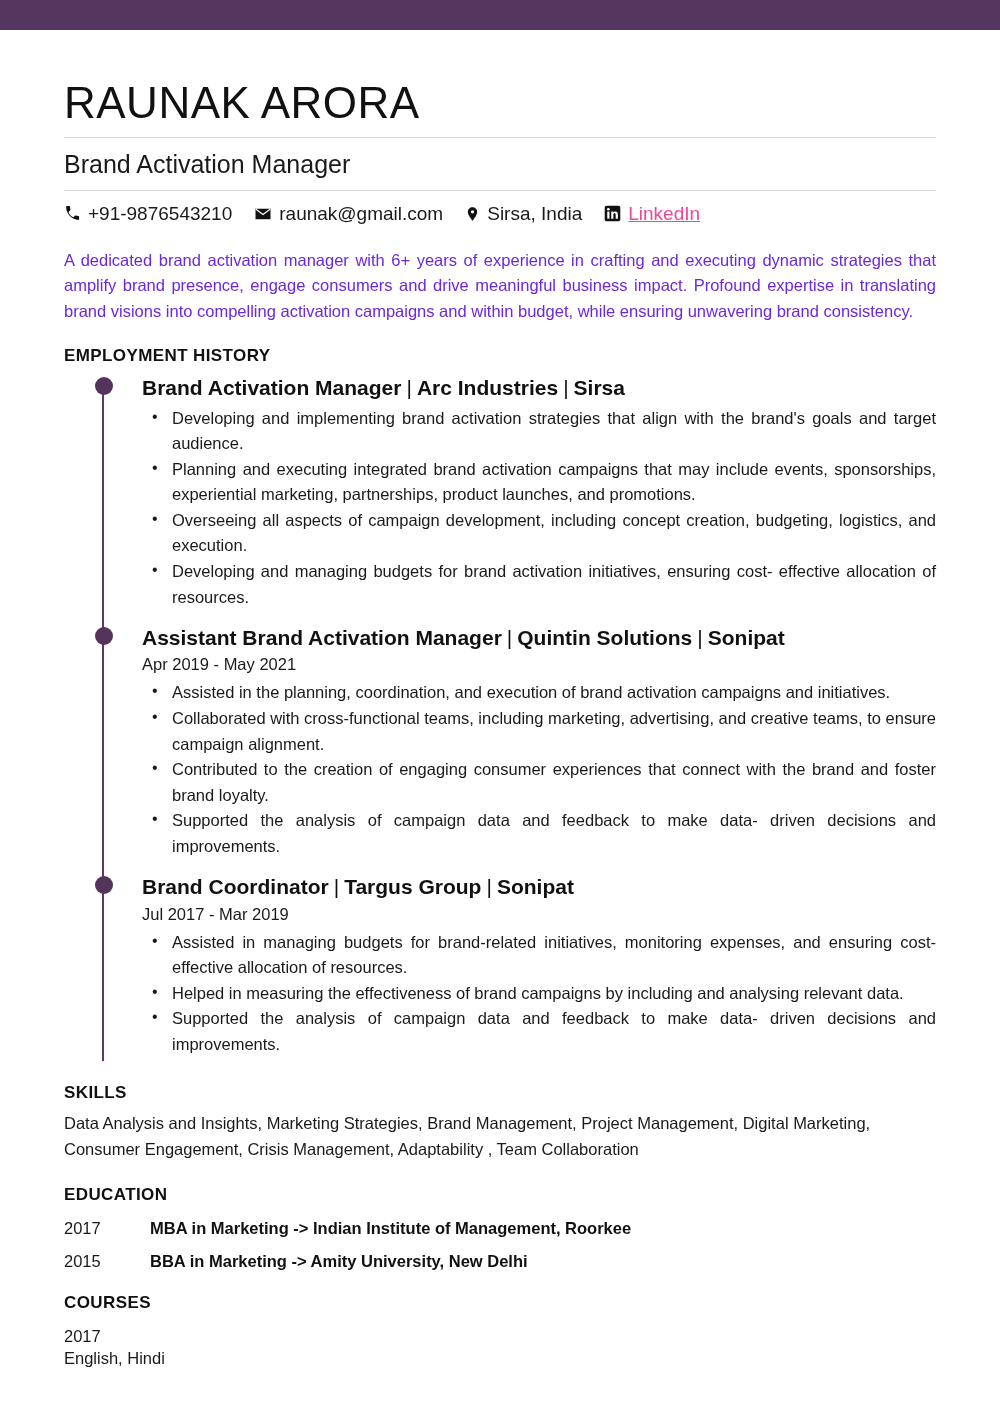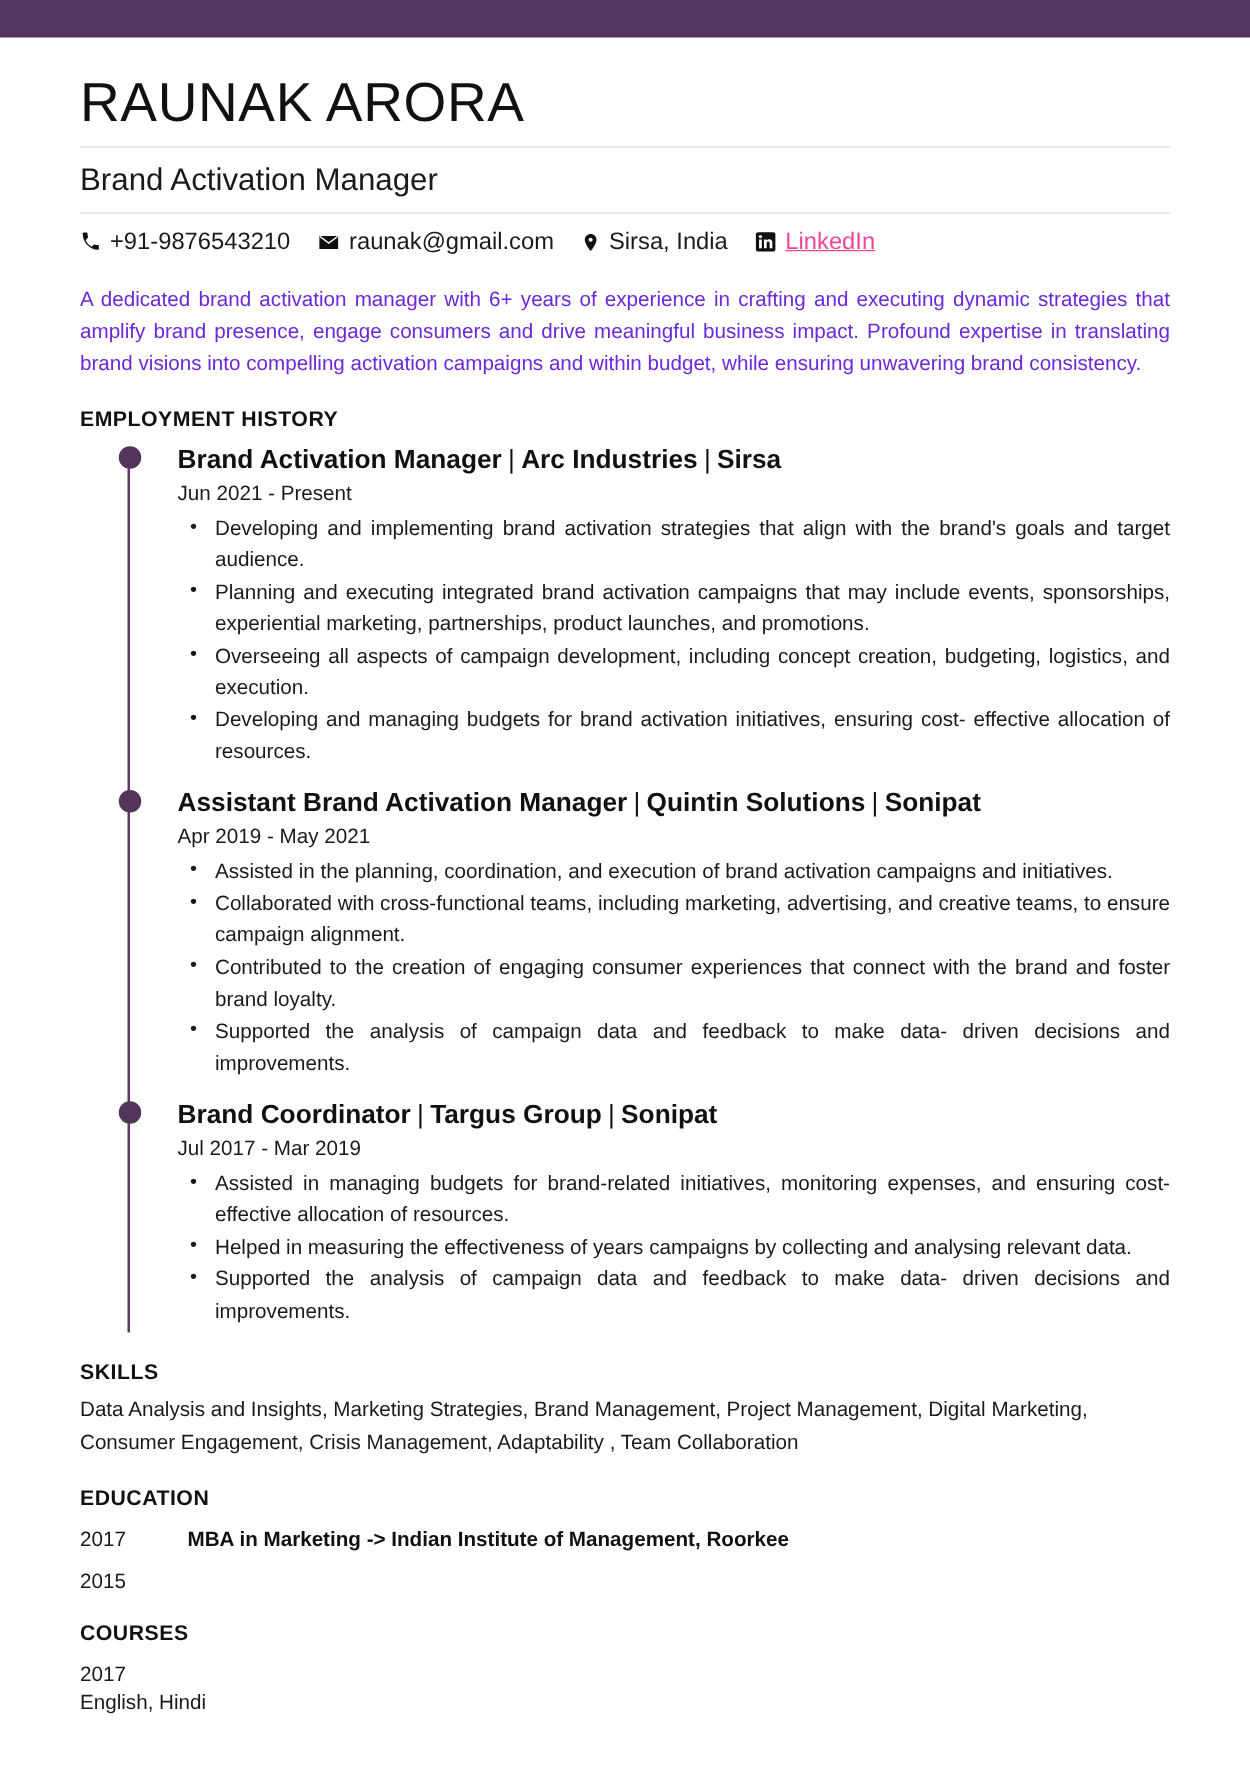--- a/index.html
+++ b/index.html
@@ -26,21 +26,21 @@
     padding: 0 64px;
   }
 
   
   .name {
     font-size: 44px;
     font-weight: 500;
     letter-spacing: 0.5px;
     line-height: 1.15;
     color: #111111;
-    padding-top: 28px;
+    padding-top: 48px;
     padding-bottom: 8px;
   }
 
   .rule {
     height: 1px;
     background: #dcdcdc;
     width: 100%;
   }
 
   .job-title {
@@ -253,21 +253,20 @@
   <div class="section-heading">EMPLOYMENT HISTORY</div>
 
   <div class="timeline">
     <div class="timeline-line"></div>
 
     <div class="entry">
       <span class="dot"></span>
       <div class="entry-title">
         <span>Brand Activation Manager</span><span class="sep">|</span><span>Arc Industries</span><span class="sep">|</span><span>Sirsa</span>
       </div>
-      <div class="entry-date">Jun 2021 - Present</div>
       <ul class="bullets">
         <li>Developing and implementing brand activation strategies that align with the brand's goals and target audience.</li>
         <li>Planning and executing integrated brand activation campaigns that may include events, sponsorships, experiential marketing, partnerships, product launches, and promotions.</li>
         <li>Overseeing all aspects of campaign development, including concept creation, budgeting, logistics, and execution.</li>
         <li>Developing and managing budgets for brand activation initiatives, ensuring cost- effective allocation of resources.</li>
       </ul>
     </div>
 
     <div class="entry-spacer"></div>
 
@@ -288,38 +287,39 @@
     <div class="entry-spacer"></div>
 
     <div class="entry">
       <span class="dot"></span>
       <div class="entry-title">
         <span>Brand Coordinator</span><span class="sep">|</span><span>Targus Group</span><span class="sep">|</span><span>Sonipat</span>
       </div>
       <div class="entry-date">Jul 2017 - Mar 2019</div>
       <ul class="bullets">
         <li>Assisted in managing budgets for brand-related initiatives, monitoring expenses, and ensuring cost-effective allocation of resources.</li>
-        <li>Helped in measuring the effectiveness of years campaigns by collecting and analysing relevant data.</li>
+        <li>Helped in measuring the effectiveness of brand campaigns by including and analysing relevant data.</li>
         <li>Supported the analysis of campaign data and feedback to make data- driven decisions and improvements.</li>
       </ul>
     </div>
 
   </div>
 
   <div class="section-heading">SKILLS</div>
   <div class="plain-text skills-block">Data Analysis and Insights, Marketing Strategies, Brand Management, Project Management, Digital Marketing, Consumer Engagement, Crisis Management, Adaptability , Team Collaboration</div>
 
   <div class="section-heading">EDUCATION</div>
 
   <div class="yr-row">
     <span class="yr">2017</span>
     <span class="yr-body">MBA in Marketing  -&gt; Indian Institute of Management, Roorkee</span>
   </div>
   <div class="yr-row">
     <span class="yr">2015</span>
+    <span class="yr-body">BBA in Marketing  -&gt; Amity University, New Delhi</span>
   </div>
 
   <div class="section-heading">COURSES</div>
 
   <div class="yr-row">
     <span class="yr">2017</span>
   </div>
 
   <div class="plain-text">English, Hindi</div>
 

